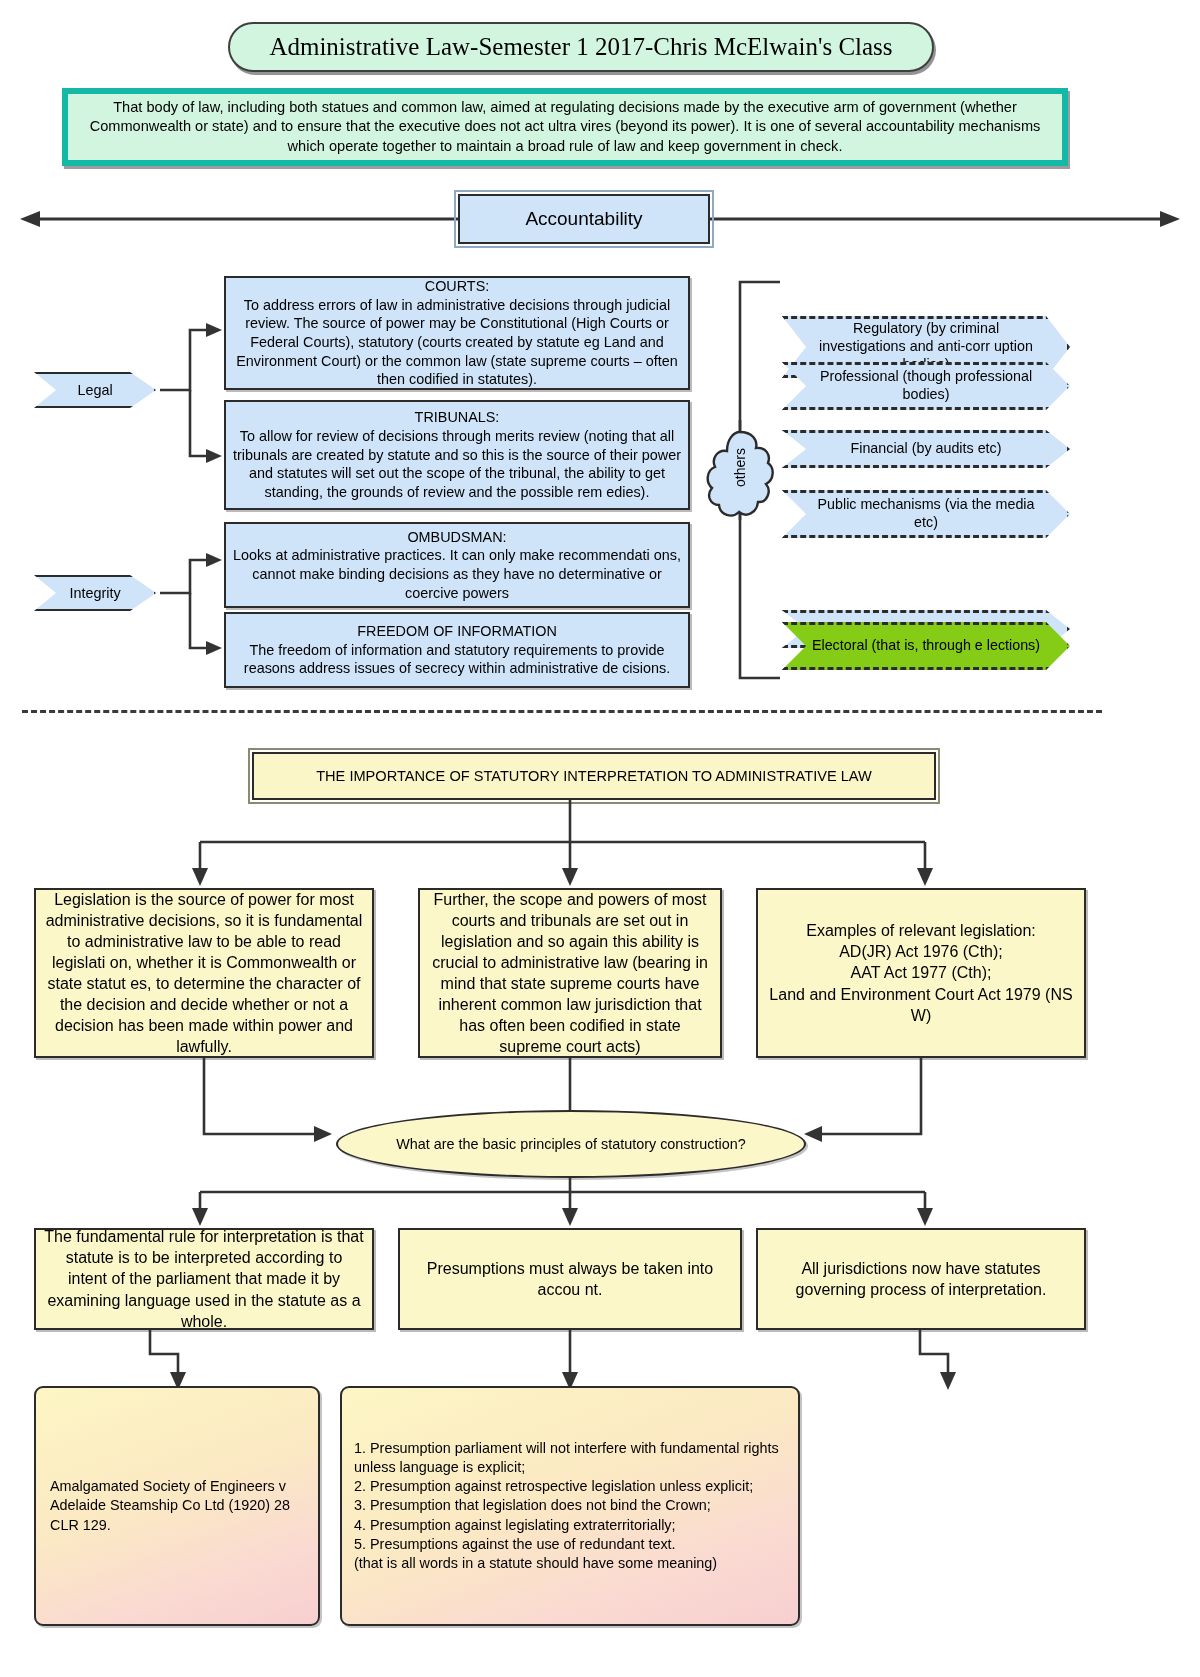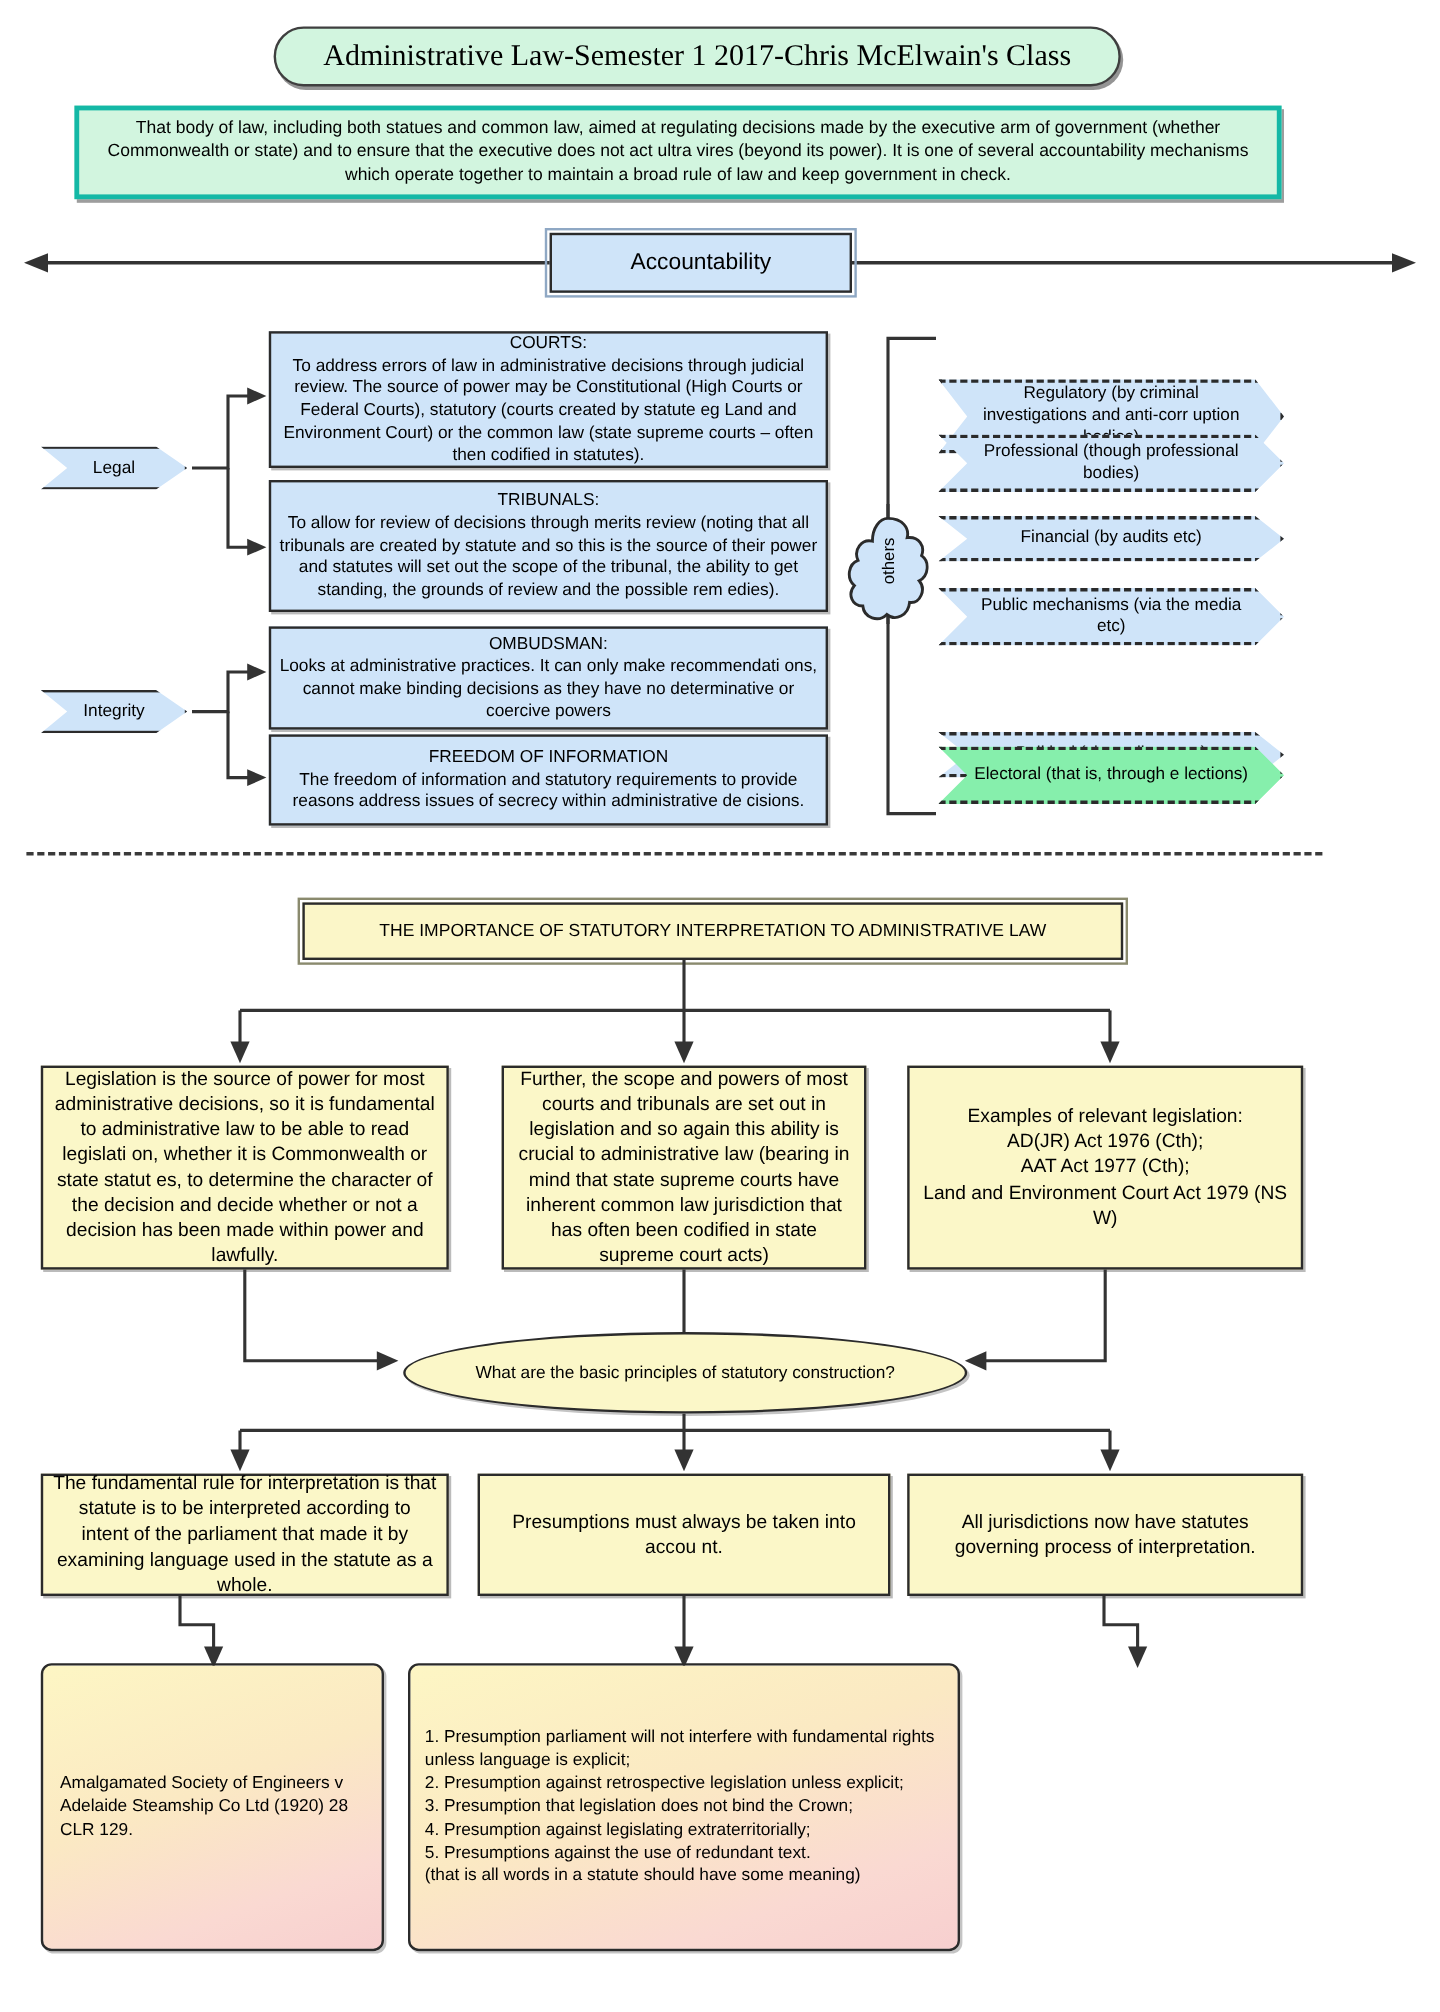--- a/index.html
+++ b/index.html
@@ -11,21 +11,21 @@
   .title-pill{
     left:228px;top:22px;width:706px;height:50px;
     background:#d2f5df;border:2px solid #3f3f3f;border-radius:26px;
     display:flex;align-items:center;justify-content:center;
     font-family:"Liberation Serif",serif;font-size:25px;
     box-shadow:2px 3px 0 rgba(60,60,60,.55);
   }
   
   .desc-box{
     left:62px;top:88px;width:1006px;height:78px;
-    background:#d2f5df;border:4px solid #14b8a6;
+    background:#d2f5df;border:6px solid #14b8a6;
     display:flex;align-items:center;justify-content:center;
     box-shadow:2px 3px 0 rgba(60,60,60,.5);
   }
   .desc-box p{margin:0;padding:0 10px;text-align:center;font-size:14.6px;line-height:1.32;}
 
   
   .acct-box{
     left:458px;top:194px;width:252px;height:50px;
     background:#cfe4f9;border:2px solid #2b2b2b;
     outline:2px solid #8fa8c4;outline-offset:2px;
@@ -199,21 +199,21 @@
               display:flex;align-items:center;justify-content:center;">
     <p style="margin:0;padding:0 26px;text-align:center;font-size:14.3px;line-height:1.25;">Public mechanisms (via the media etc)</p>
   </div>
 
   <div class="abs" style="left:782px;top:562px;width:288px;height:38px;background:#cfe4f9;border:3px dashed #2b2b2b;
               clip-path:polygon(0 0, calc(100% - 24px) 0, 100% 50%, calc(100% - 24px) 100%, 0 100%, 24px 50%);
               display:flex;align-items:center;justify-content:center;margin-top:48px;">
     <p style="margin:0;padding:0 26px;text-align:center;font-size:14.3px;line-height:1.25;">Political (via parliaments)</p>
   </div>
 
-  <div class="abs" style="left:782px;top:622px;width:288px;height:48px;background:#86efac;border:3px dashed #2b2b2b;
+  <div class="abs" style="left:782px;top:622px;width:288px;height:48px;background:#84cc16;border:3px dashed #2b2b2b;
               clip-path:polygon(0 0, calc(100% - 24px) 0, 100% 50%, calc(100% - 24px) 100%, 0 100%, 24px 50%);
               display:flex;align-items:center;justify-content:center;">
     <p style="margin:0;padding:0 26px;text-align:center;font-size:14.3px;line-height:1.25;">Electoral (that is, through e lections)</p>
   </div>
 
   <div class="abs divider"></div>
 
   <div class="abs yellow-head">
     <span>THE IMPORTANCE OF STATUTORY INTERPRETATION TO ADMINISTRATIVE LAW</span>
   </div>

